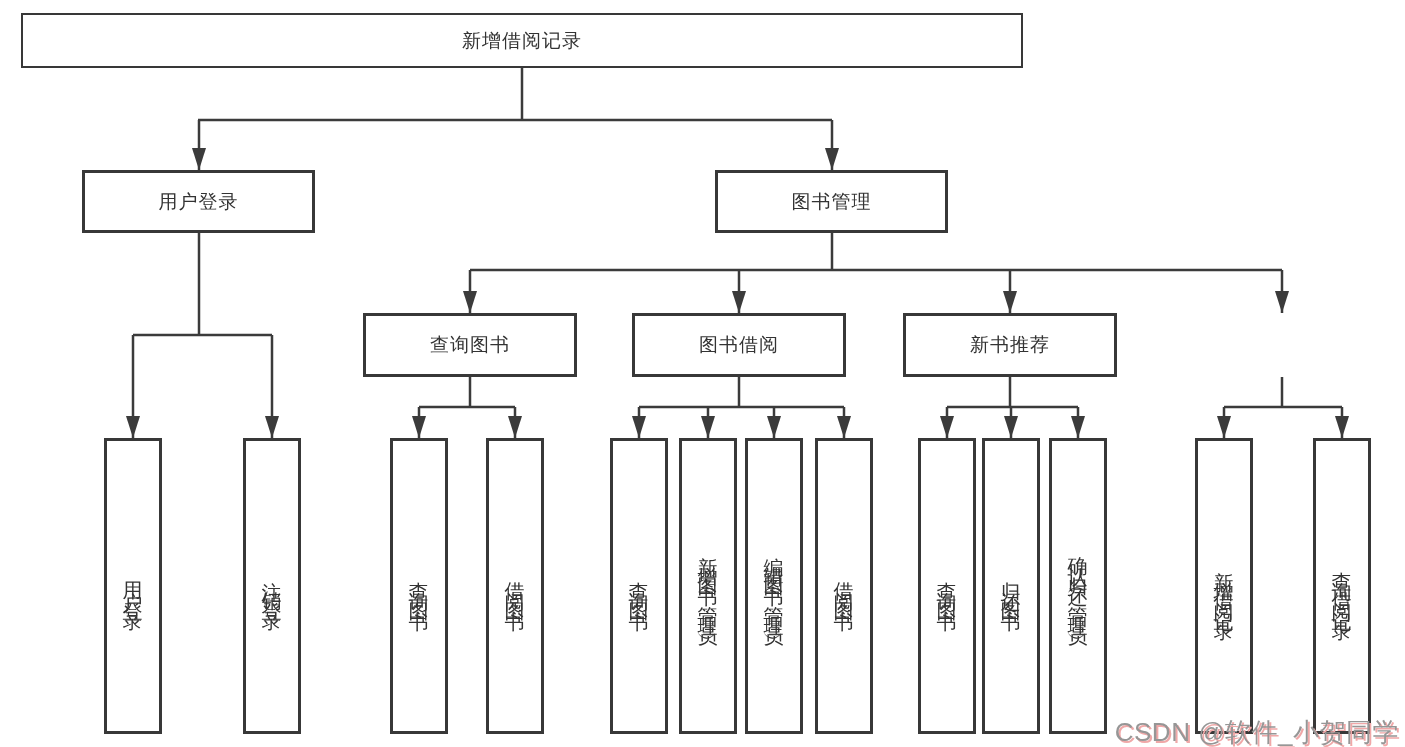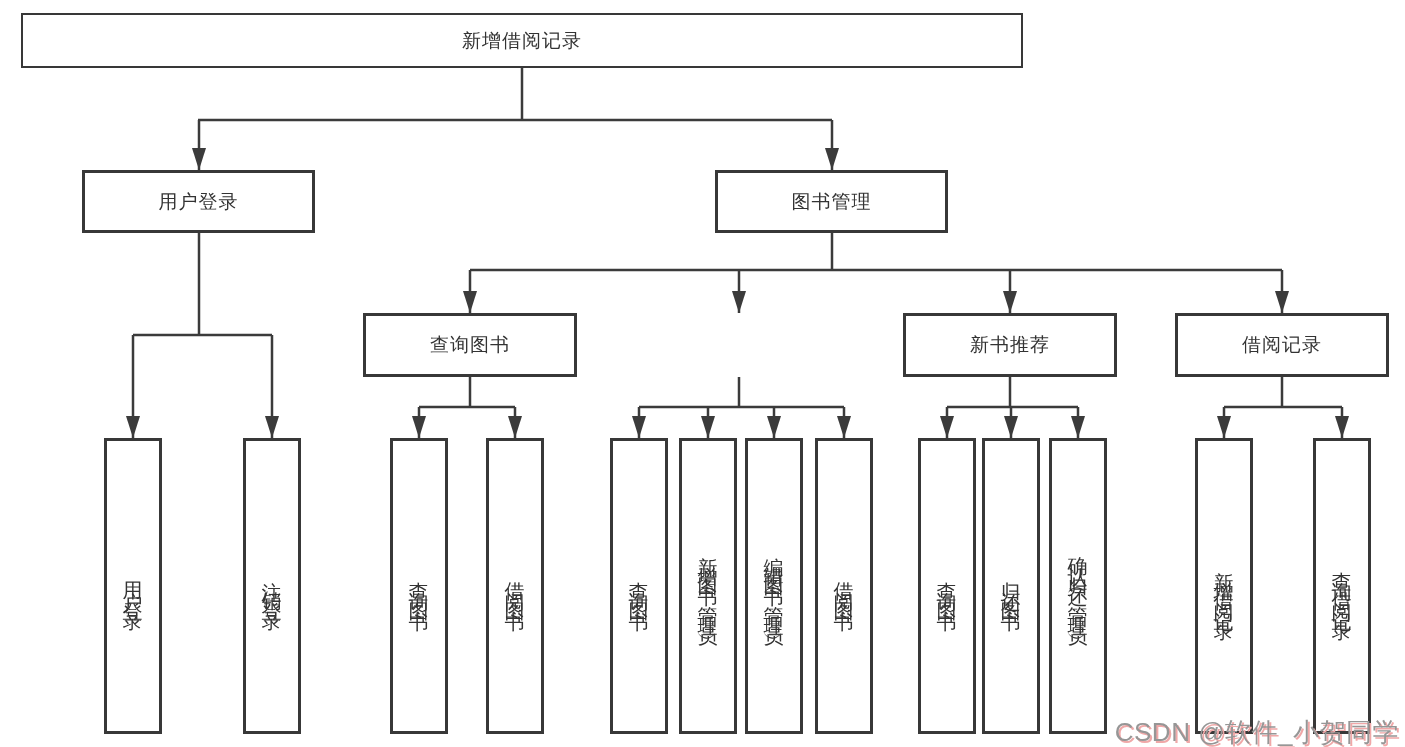--- a/index.html
+++ b/index.html
@@ -95,25 +95,25 @@
   <div class="node lvl2" style="left:82px;">
     <span class="hlabel">用户登录</span>
   </div>
   <div class="node lvl2" style="left:715px;">
     <span class="hlabel">图书管理</span>
   </div>
 
   <div class="node lvl3" style="left:363px;">
     <span class="hlabel">查询图书</span>
   </div>
+  <div class="node lvl3" style="left:632px;">
+    <span class="hlabel">图书借阅</span>
+  </div>
   <div class="node lvl3" style="left:903px;">
     <span class="hlabel">新书推荐</span>
-  </div>
-  <div class="node lvl3" style="left:1175px;">
-    <span class="hlabel">借阅记录</span>
   </div>
 
   <div class="node leaf" style="left:104px;">
     <span class="vlabel">用户登录</span>
   </div>
   <div class="node leaf" style="left:243px;">
     <span class="vlabel">注销登录</span>
   </div>
 
   <div class="node leaf" style="left:390px;">

